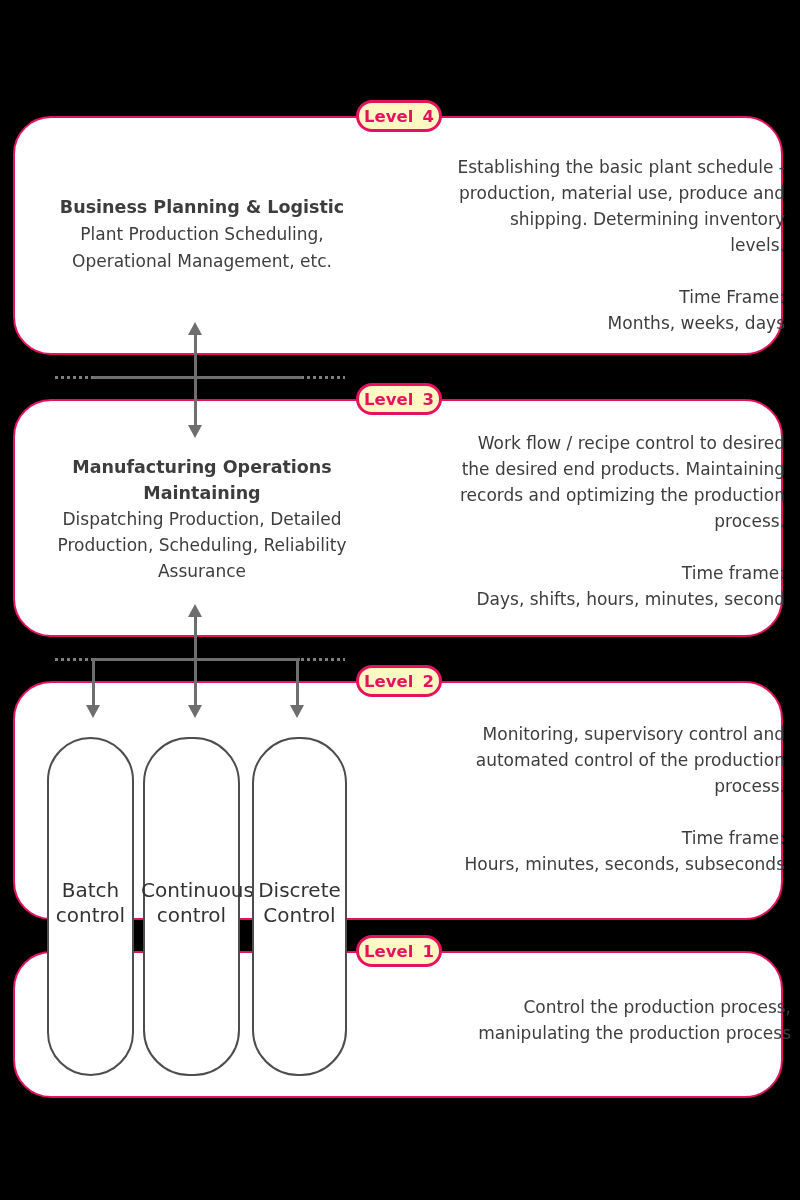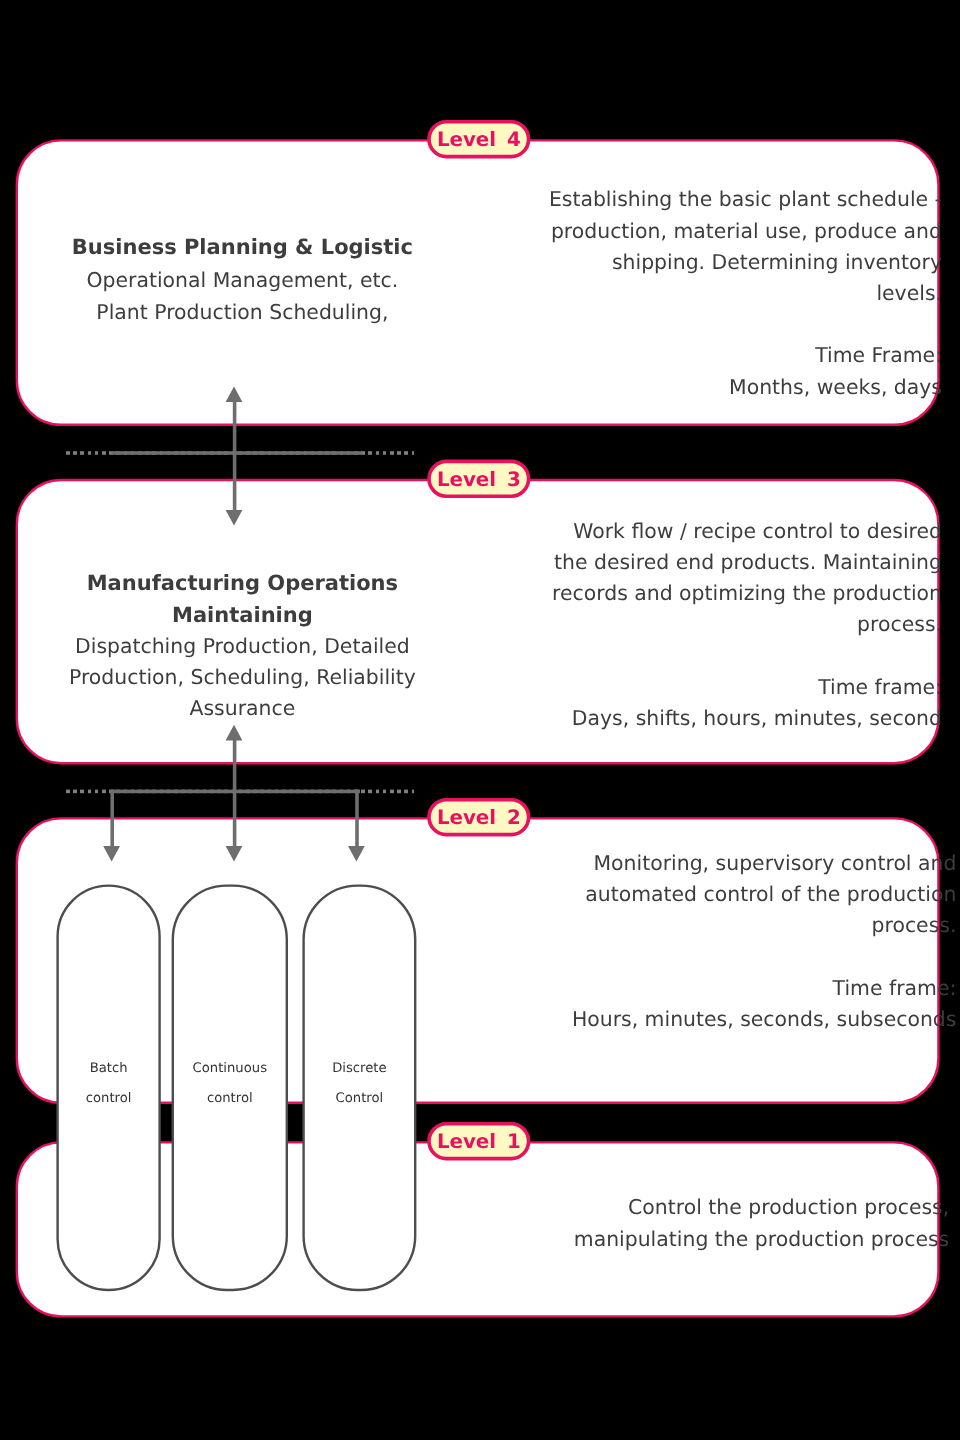--- a/index.html
+++ b/index.html
@@ -55,33 +55,33 @@
   
   .left-col {
     position: absolute;
     left: 8px;
     width: 358px;
     text-align: center;
     font-size: 17px;
   }
   .left-col .t-bold { font-weight: 700; font-size: 17.5px; }
   .lc-l4 { top: 76px;  line-height: 27px; }
-  .lc-l3 { top: 53px;  line-height: 26px; margin-top: 20px; }
+  .lc-l3 { top: 53px;  line-height: 26px; }
 
   .right-col {
     position: absolute;
     left: 435px;
     width: 335px;
     font-size: 17px;
     line-height: 26px;
     text-align: right;
   }
   .rc-l4 { top: 36px; }
   .rc-l3 { top: 29px; }
-  .rc-l2 { top: 24px; margin-left: 12px; }
+  .rc-l2 { top: 38px; }
   .rc-l1 { top: 41px; left: 441px; }
   .gap-line { height: 26px; }
   .tf-label { font-weight: 400; }
 
   
   .pill {
     position: absolute;
     top: 737px;
     height: 335px;
     background: #ffffff;
@@ -91,21 +91,21 @@
   }
   .pill-1 { left: 47px;  width: 83px; }
   .pill-2 { left: 143px; width: 93px; }
   .pill-3 { left: 252px; width: 91px; }
   .pill-label {
     position: absolute;
     top: 139px;
     left: -4px;
     right: -4px;
     text-align: center;
-    font-size: 11px;
+    font-size: 20px;
     line-height: 24.5px;
     color: #333333;
   }
 
   
   .dotline {
     position: absolute;
     left: 55px;
     width: 290px;
     height: 3px;
@@ -140,22 +140,22 @@
 
 <div class="canvas">
 
   <section class="level-box box-l4">
     <div class="badge">
       <span>Level</span>
       <span>4</span>
     </div>
     <div class="left-col lc-l4">
       <div class="t-bold">Business Planning &amp; Logistic</div>
+      <div>Plant Production Scheduling,</div>
       <div>Operational Management, etc.</div>
-      <div>Plant Production Scheduling,</div>
     </div>
     <div class="right-col rc-l4">
       <div>Establishing the basic plant schedule -</div>
       <div>production, material use, produce and</div>
       <div>shipping. Determining inventory levels.</div>
       <div class="gap-line"></div>
       <div class="tf-label">Time Frame:</div>
       <div>Months, weeks, days</div>
     </div>
   </section>

